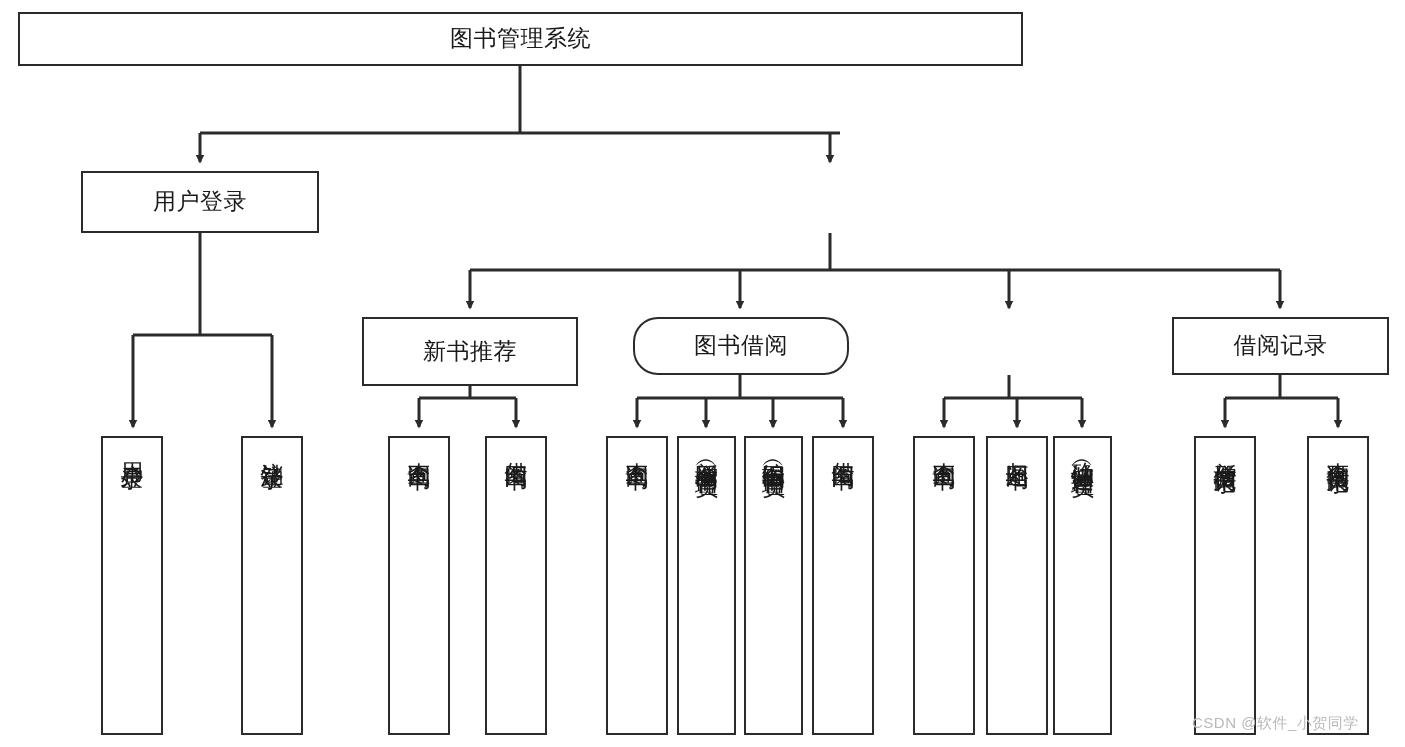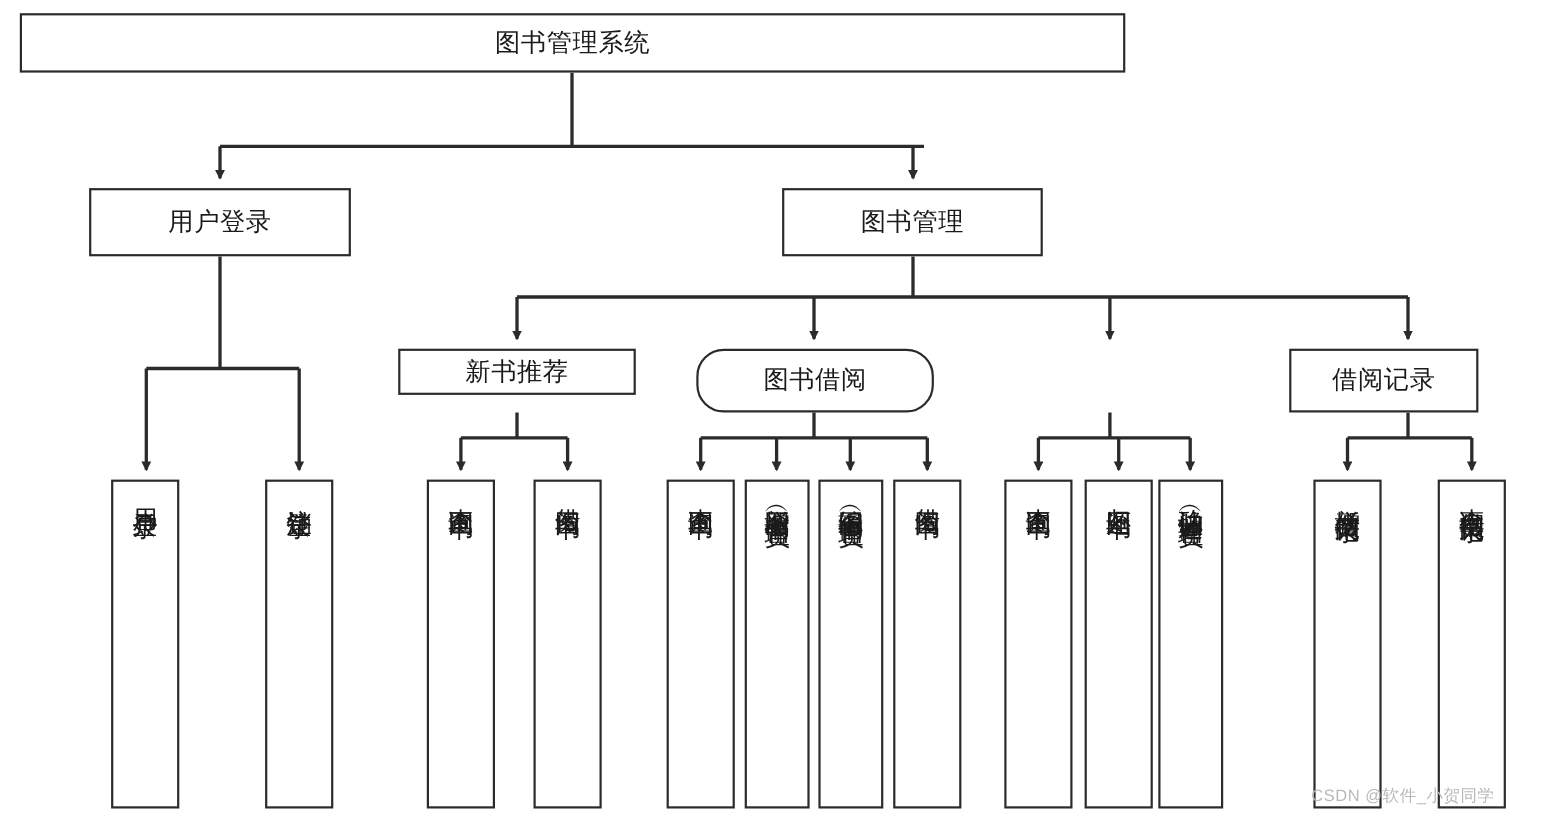--- a/index.html
+++ b/index.html
@@ -123,31 +123,28 @@
     </g>
   </svg>
 
   <div class="node root horizontal" style="left: 18px; top: 12px; width: 1005px; height: 54px;">
     <span class="node-label">图书管理系统</span>
   </div>
 
   <div class="node horizontal" style="left: 81px; top: 171px; width: 238px; height: 62px;">
     <span class="node-label">用户登录</span>
   </div>
-  <div class="node horizontal" style="left: 711px; top: 171px; width: 237px; height: 62px;">
-    <span class="node-label">图书管理</span>
-  </div>
 
-  <div class="node horizontal" style="left: 362px; top: 317px; width: 216px; height: 42px;">
+  <div class="node horizontal" style="left: 362px; top: 317px; width: 216px; height: 69px;">
     <span class="node-label">新书推荐</span>
   </div>
   <div class="node horizontal" style="left: 633px; top: 317px; width: 216px; height: 58px; border-radius: 25px;">
     <span class="node-label">图书借阅</span>
   </div>
-  <div class="node horizontal" style="left: 1172px; top: 317px; width: 172px; height: 58px;">
+  <div class="node horizontal" style="left: 1172px; top: 317px; width: 217px; height: 58px;">
     <span class="node-label">借阅记录</span>
   </div>
 
   <div class="node vertical" style="left: 101px; top: 436px; width: 62px; height: 299px;">
     <span class="node-label">用户登录</span>
   </div>
   <div class="node vertical" style="left: 241px; top: 436px; width: 62px; height: 299px;">
     <span class="node-label">注销登录</span>
   </div>
   <div class="node vertical" style="left: 388px; top: 436px; width: 62px; height: 299px;">

